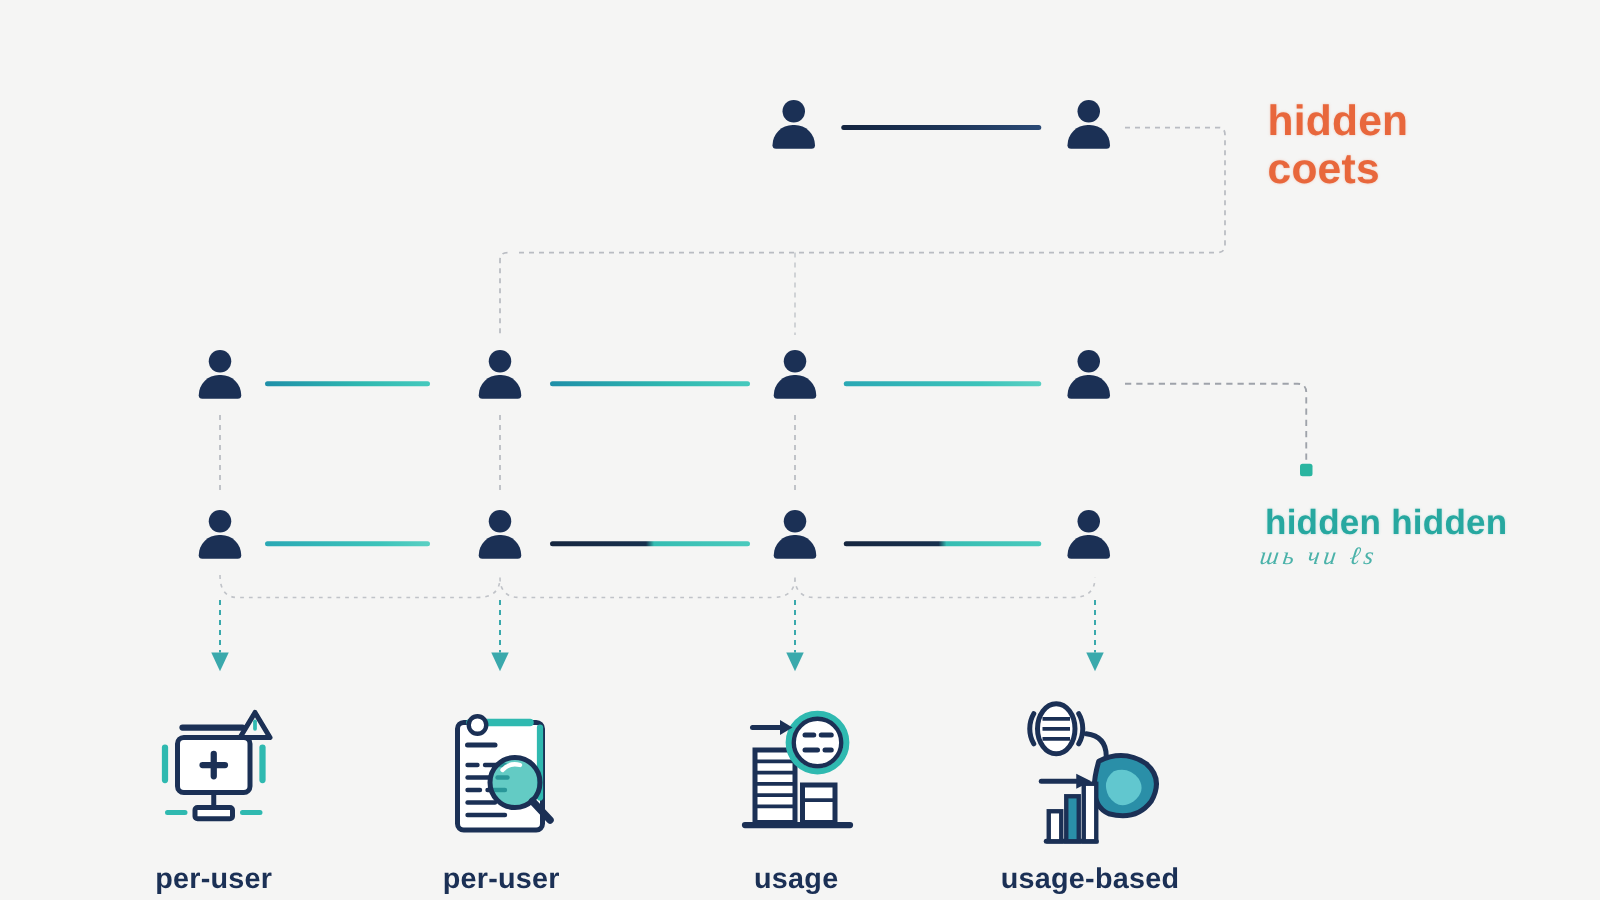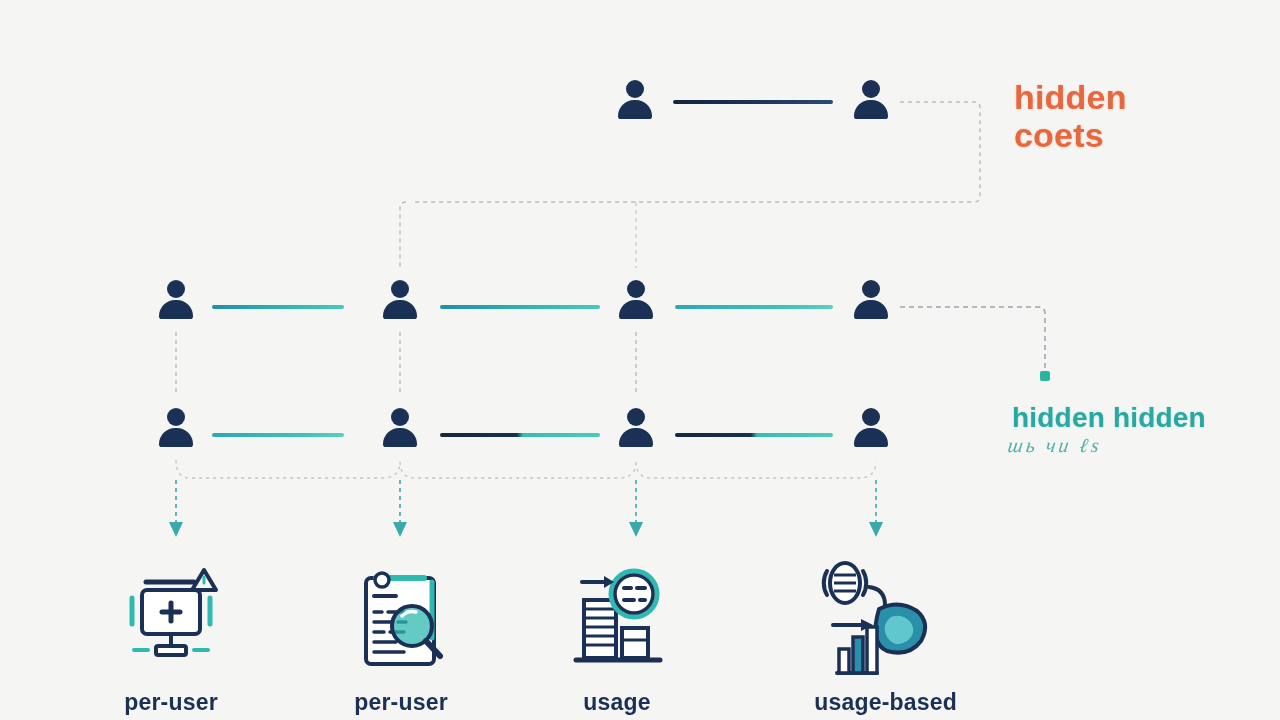--- a/index.html
+++ b/index.html
@@ -208,21 +208,21 @@
           <path d="M28 88 h30"></path>
         </g>
         <circle cx="66" cy="62" r="20" fill="#2fb9b0" fill-opacity=".75" stroke="#1b3055" stroke-width="4"></circle>
         <path d="M56 52 a14 14 0 0 1 14 -4" stroke="#fff" stroke-width="3.5" fill="none" stroke-linecap="round"></path>
         <path d="M80 77 L94 92" stroke="#1b3055" stroke-width="6" stroke-linecap="round"></path>
       </svg>
     </div>
     <div class="icon-label">per-user</div>
   </div>
 
-  <div class="icon-card" style="left:532px;">
+  <div class="icon-card" style="left:552px;">
     <div class="icon-holder">
       <svg width="110" height="108" viewBox="0 0 110 108">
         <rect x="22" y="36" width="32" height="58" fill="#fff" stroke="#1b3055" stroke-width="4"></rect>
         <g stroke="#1b3055" stroke-width="3">
           <path d="M22 45 h32"></path>
             <path d="M22 54 h32"></path>
             <path d="M22 63 h32"></path>
           <path d="M22 72 h32"></path>
             <path d="M22 81 h32"></path>
         </g>
@@ -237,21 +237,21 @@
           <path d="M62 36 h10"></path>
             <path d="M78 36 h5"></path>
         </g>
         <path d="M20 18 h22" stroke="#1b3055" stroke-width="4" stroke-linecap="round"></path>
         <polygon points="42,12 52,18 42,24" fill="#1b3055"></polygon>
       </svg>
     </div>
     <div class="icon-label">usage</div>
   </div>
 
-  <div class="icon-card" style="left:787px;text-align:right;">
+  <div class="icon-card" style="left:787px;">
     <div class="icon-holder">
       <svg width="130" height="118" viewBox="0 0 130 118">
         <ellipse cx="38" cy="24" rx="15" ry="20" fill="#fff" stroke="#1b3055" stroke-width="4"></ellipse>
         <g stroke="#1b3055" stroke-width="3">
           <path d="M27 16 h22"></path>
             <path d="M27 24 h22"></path>
             <path d="M27 32 h22"></path>
         </g>
         <path d="M20 12 a16 20 0 0 0 0 24" fill="none" stroke="#1b3055" stroke-width="4" stroke-linecap="round"></path>
         <path d="M56 12 a16 20 0 0 1 0 24" fill="none" stroke="#1b3055" stroke-width="4" stroke-linecap="round"></path>

